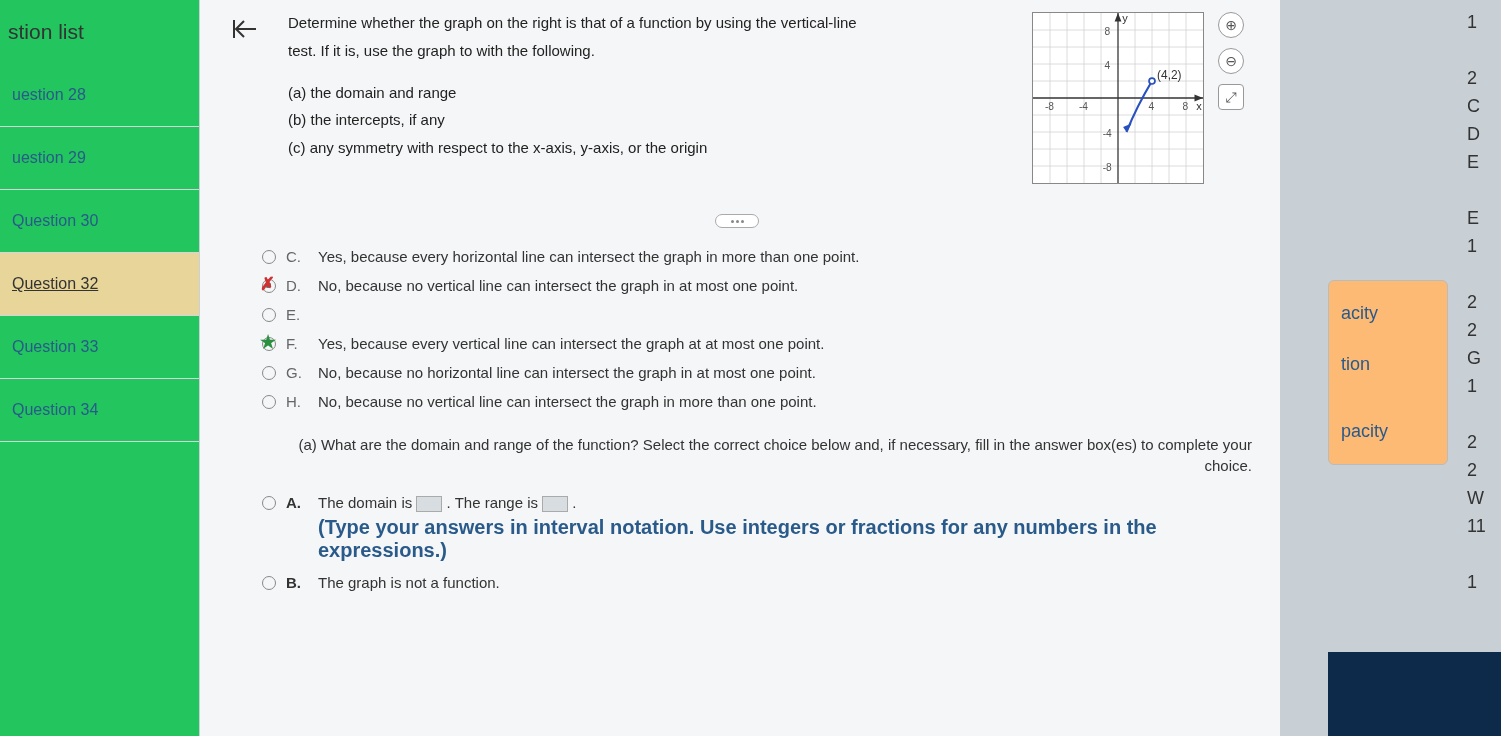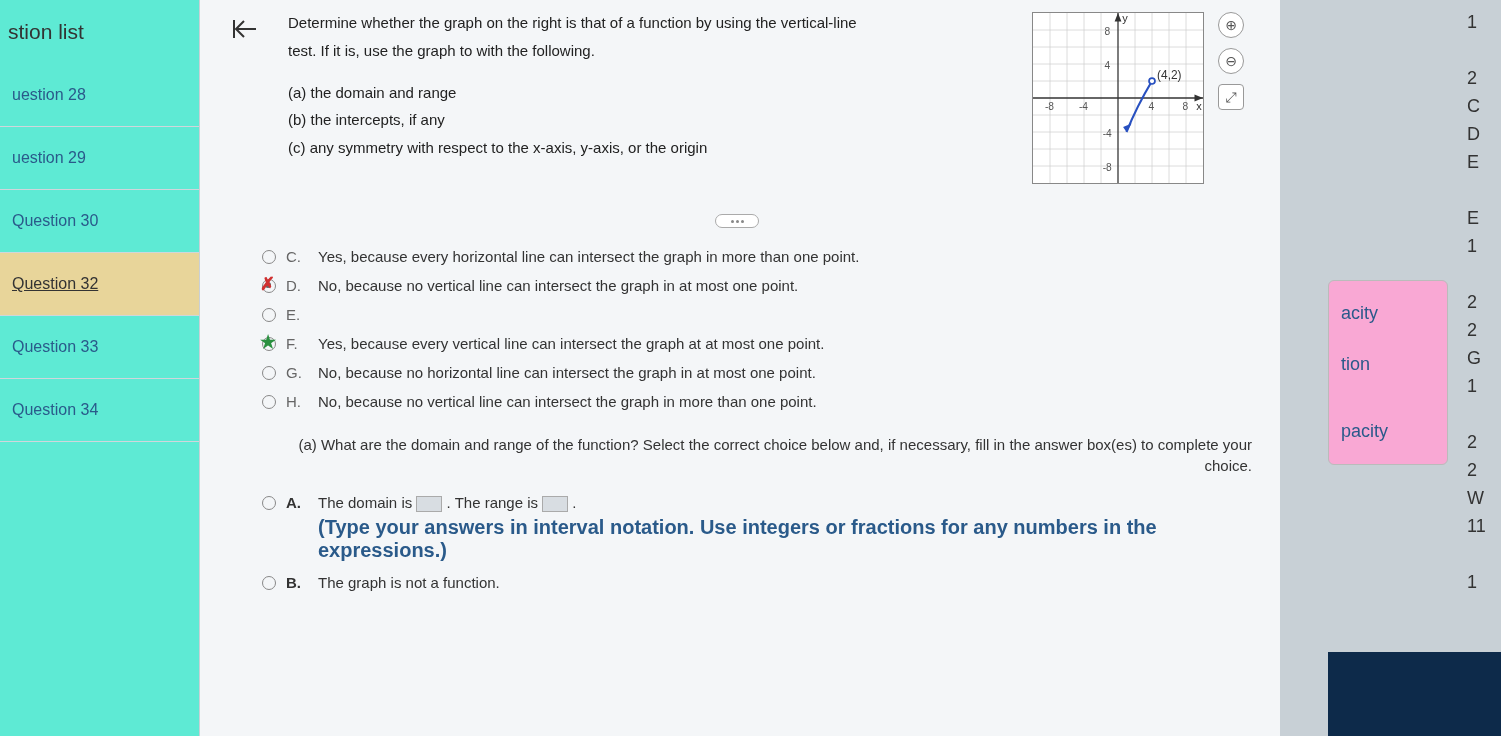--- a/index.html
+++ b/index.html
@@ -12,21 +12,21 @@
     position: relative;
   }
   .container {
     display: flex;
     width: 1280px;
     height: 736px;
     background: #e8ecef;
   }
   .sidebar {
     width: 200px;
-    background: #5eead4;
+    background: #22c55e;
     padding-top: 12px;
     border-right: 1px solid #c9d0d6;
   }
   .sidebar-title {
     font-size: 21px;
     color: #333;
     padding: 8px 12px 20px 8px;
   }
   .sidebar-item {
     padding: 22px 12px;
@@ -208,21 +208,21 @@
     top: 0;
     width: 221px;
     height: 736px;
     background: #c8d0d6;
   }
   .right-card {
     position: absolute;
     left: 48px;
     top: 280px;
     width: 120px;
-    background: #f9a8d4;
+    background: #fdba74;
     border: 1px solid #bbb;
     border-radius: 6px;
     padding: 14px 12px;
     font-size: 18px;
     color: #2a5a8a;
   }
   .right-card div { margin: 8px 0; }
   .right-nums {
     position: absolute;
     right: 6px;

